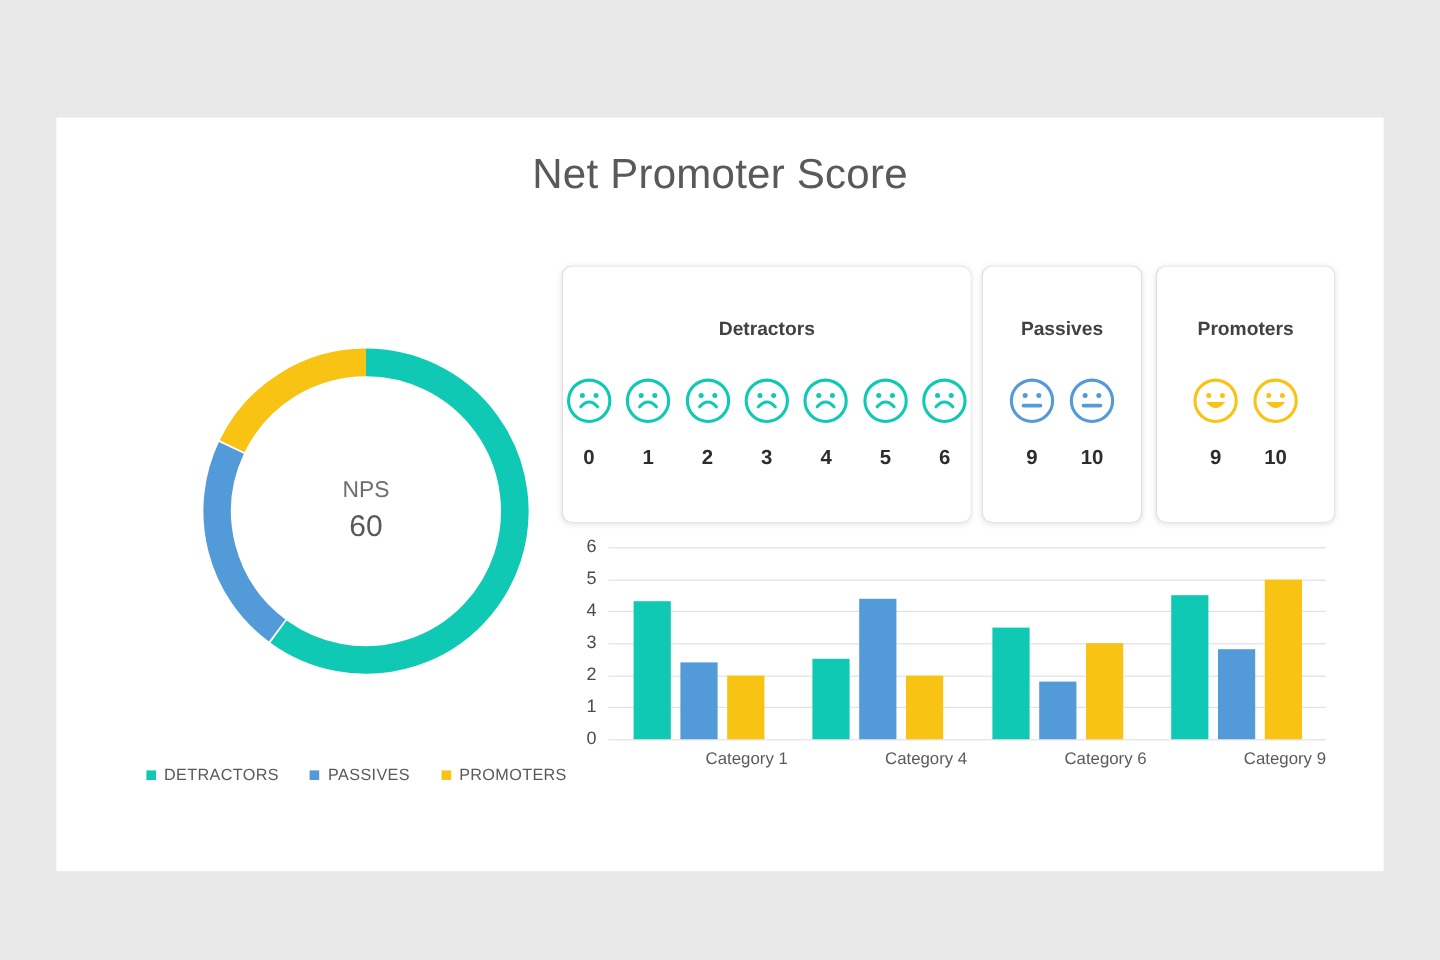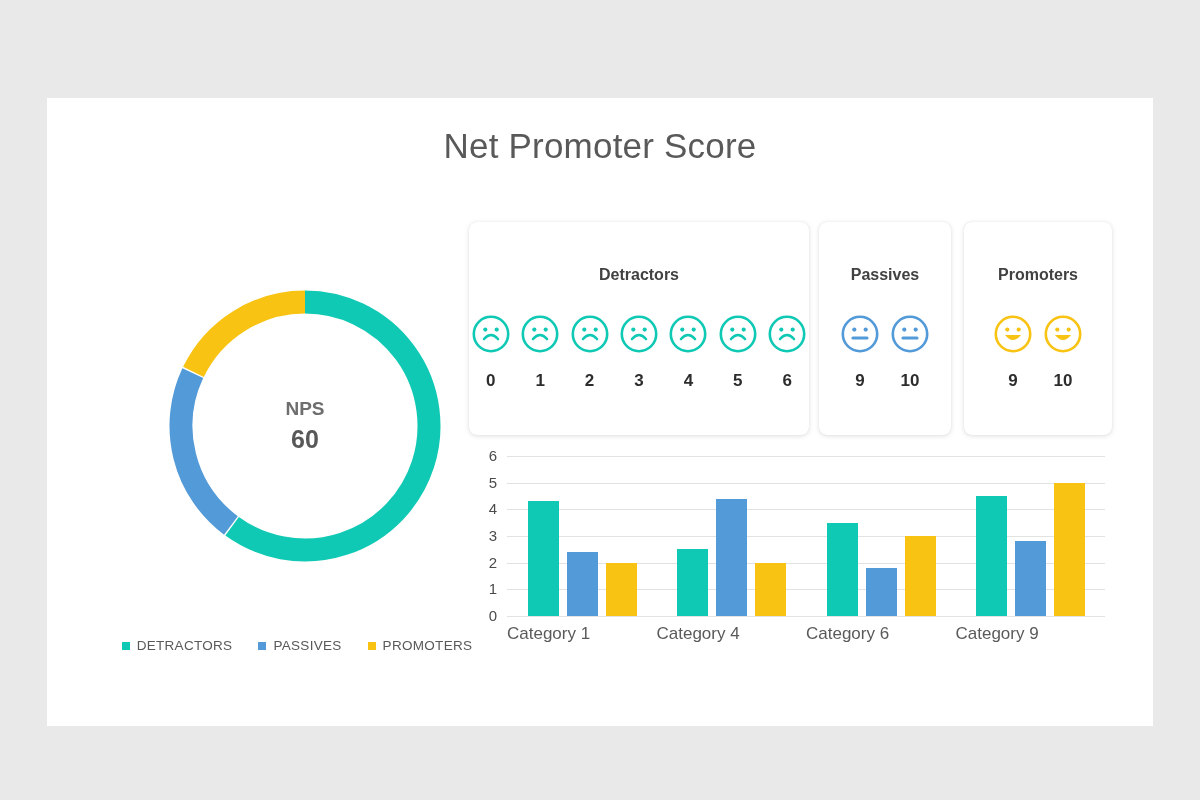--- a/index.html
+++ b/index.html
@@ -27,22 +27,22 @@
     text-align: center;
     font-size: 14.5px; font-weight: 400; color: #5f5f5f;
   }
   
   .donut-wrap { position: absolute; left: 110px; top: 180px; width: 296px; height: 296px; }
   .donut-center {
     position: absolute; left: 0; top: 0; width: 296px; height: 296px;
     display: flex; flex-direction: column; align-items: center; justify-content: center;
     pointer-events: none;
   }
-  .donut-label { font-size: 19px; color: #6e6e6e; font-weight: 700; line-height: 1.5; }
-  .donut-value { font-size: 25px; color: #585858; font-weight: 700; line-height: 1.35; }
+  .donut-label { font-size: 19px; color: #6e6e6e; font-weight: 400; line-height: 1.5; }
+  .donut-value { font-size: 25px; color: #585858; font-weight: 400; line-height: 1.35; }
   
   .legend {
     position: absolute; left: 40px; top: 540px; width: 420px;
     display: flex; align-items: center; justify-content: center; gap: 26px;
   }
   .legend-item { display: flex; align-items: center; gap: 7px; }
   .legend-swatch { width: 8px; height: 8px; display: inline-block; }
   .legend-text { font-size: 13.5px; color: #595959; letter-spacing: .3px; }
   
   .card {
@@ -67,21 +67,21 @@
   .barchart { position: absolute; left: 414px; top: 358px; width: 660px; height: 210px; }
   .plot { position: absolute; left: 46px; top: 0; width: 598px; height: 160px; }
   .gridline { position: absolute; left: 0; width: 598px; height: 1px; background: #e2e2e2; }
   .ytick {
     position: absolute; right: 608px; width: 30px; text-align: right;
     font-size: 15px; color: #4b4b4b; transform: translateY(-9px);
   }
   .group { position: absolute; bottom: 0; height: 160px; display: flex; align-items: flex-end; gap: 8px; }
   .bar { width: 31px; }
   .xlabels { position: absolute; left: 46px; top: 168px; width: 598px; display: flex; }
-  .xlabel { flex: 1; text-align: left; font-size: 17px; color: #5a5a5a; }
+  .xlabel { flex: 1; text-align: right; font-size: 14px; color: #5a5a5a; }
 </style>
 </head>
 <body>
 
 <div class="slide">
 
   <div class="title">Net Promoter Score</div>
 
   <div class="donut-wrap">
     <svg width="296" height="296" viewBox="0 0 296 296">

